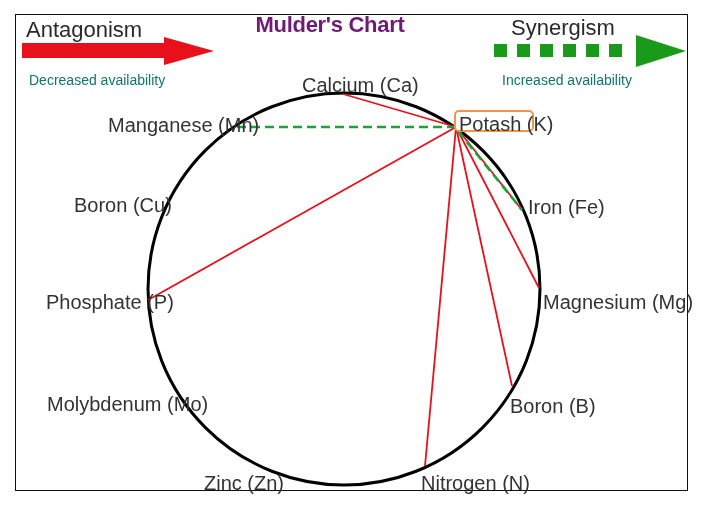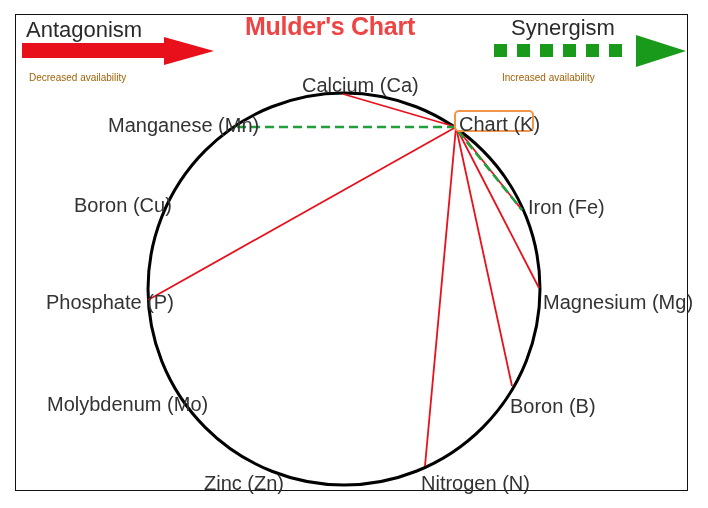--- a/index.html
+++ b/index.html
@@ -1,20 +1,20 @@
 <!DOCTYPE html>
 <html><head>
 <meta charset="utf-8">
 <style>
   html, body { margin:0; padding:0; background:#ffffff; }
   body { width:708px; height:508px; position:relative; overflow:hidden; font-family:"Liberation Sans", sans-serif; }
   .frame { position:absolute; left:15px; top:14px; width:673px; height:477px; border:1.5px solid #111; box-sizing:border-box; background:#fff; }
-  .title { position:absolute; left:0; width:660px; top:12px; text-align:center; font-size:25px; font-weight:bold; color:#ef4444; letter-spacing:-0.3px; }
+  .title { position:absolute; left:0; width:660px; top:12px; text-align:center; font-size:22px; font-weight:bold; color:#701a75; letter-spacing:-0.3px; }
   .legend-title { position:absolute; font-size:22px; color:#2a2a2a; }
-  .legend-sub { position:absolute; font-size:10px; color:#a16207; }
+  .legend-sub { position:absolute; font-size:14px; color:#0f766e; }
   .node-label { position:absolute; font-size:20px; color:#333; white-space:nowrap; }
   svg.diagram { position:absolute; left:0; top:0; }
   .potash-box { position:absolute; left:454px; top:110px; width:80px; height:22px; border:2.5px solid #f0954a; border-radius:5px; box-sizing:border-box; background:#fff; }
 </style>
 </head>
 <body>
 
 <div class="frame"></div>
 
 <div class="title">Mulder's Chart</div>
@@ -54,21 +54,21 @@
 
   <g stroke="#1fa03a" stroke-width="2.6" fill="none" stroke-dasharray="9,5">
     <line x1="456" y1="127" x2="235" y2="127"></line>
     <line x1="458" y1="131" x2="522" y2="210"></line>
   </g>
 </svg>
 
 <div class="potash-box"></div>
 
 <div class="node-label" style="left:302px; top:74px;">Calcium (Ca)</div>
-<div class="node-label" style="left:459px; top:113px;">Chart (K)</div>
+<div class="node-label" style="left:459px; top:113px;">Potash (K)</div>
 <div class="node-label" style="left:528px; top:196px;">Iron (Fe)</div>
 <div class="node-label" style="left:543px; top:291px;">Magnesium (Mg)</div>
 <div class="node-label" style="left:510px; top:395px;">Boron (B)</div>
 <div class="node-label" style="left:421px; top:472px;">Nitrogen (N)</div>
 <div class="node-label" style="left:204px; top:472px;">Zinc (Zn)</div>
 <div class="node-label" style="left:47px; top:393px;">Molybdenum (Mo)</div>
 <div class="node-label" style="left:46px; top:291px;">Phosphate (P)</div>
 <div class="node-label" style="left:74px; top:194px;">Boron (Cu)</div>
 <div class="node-label" style="left:108px; top:114px;">Manganese (Mn)</div>
 

